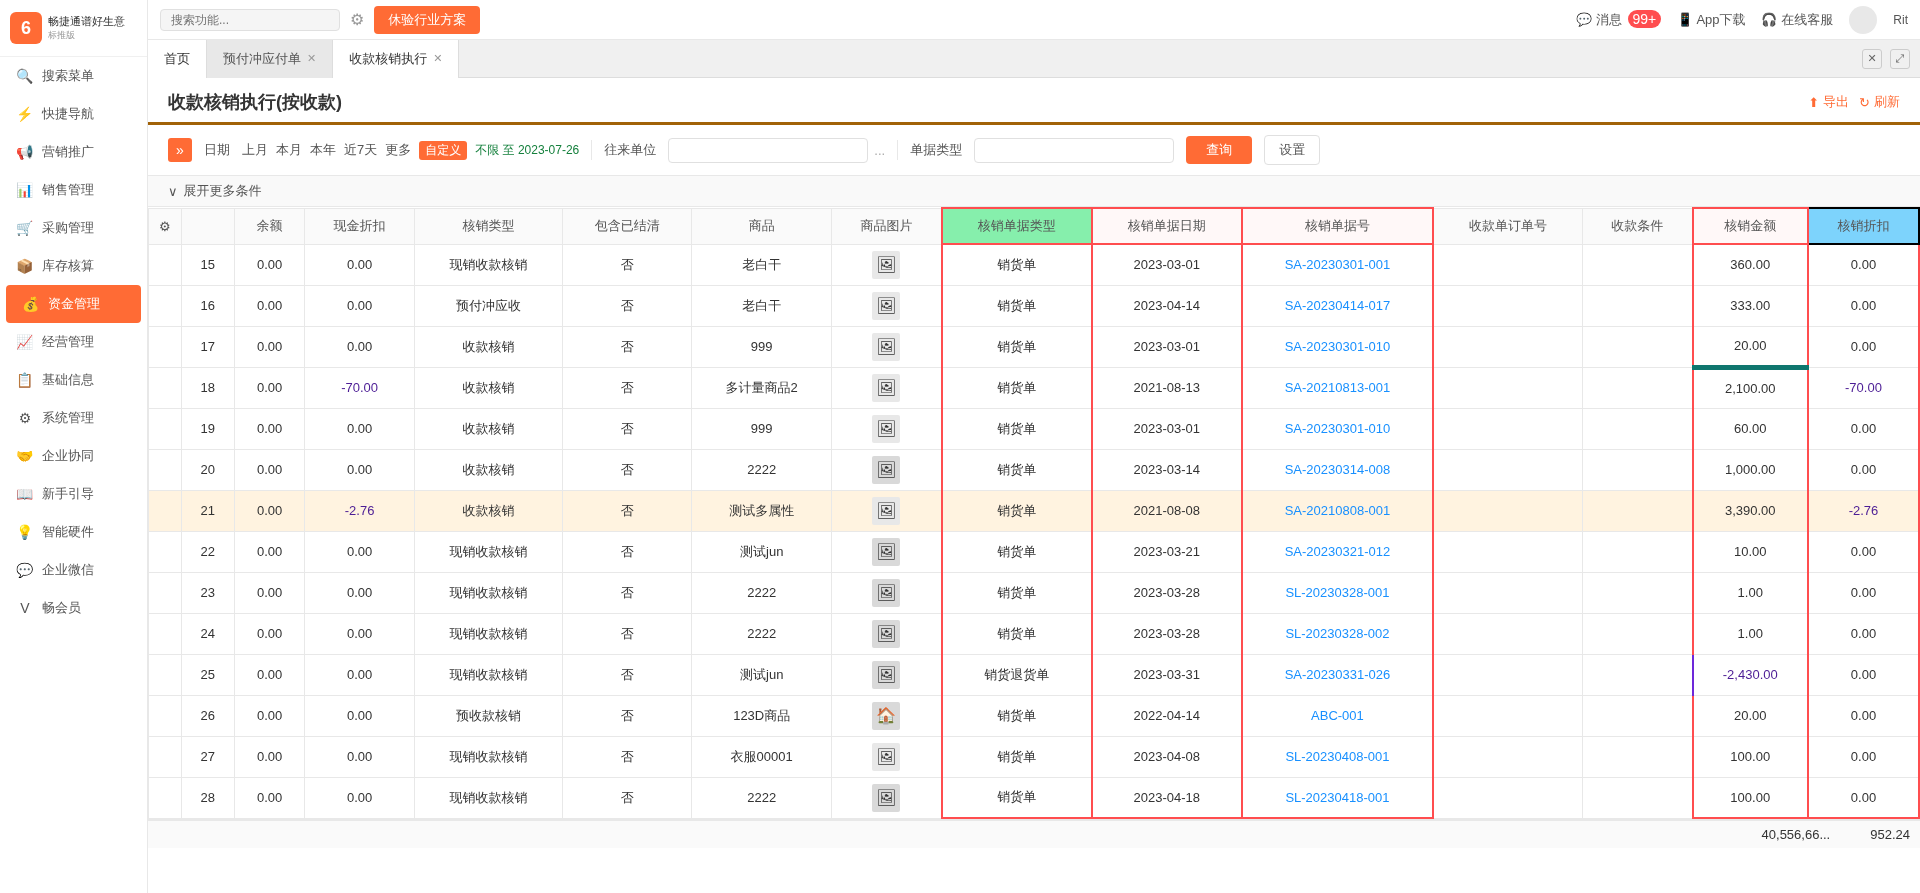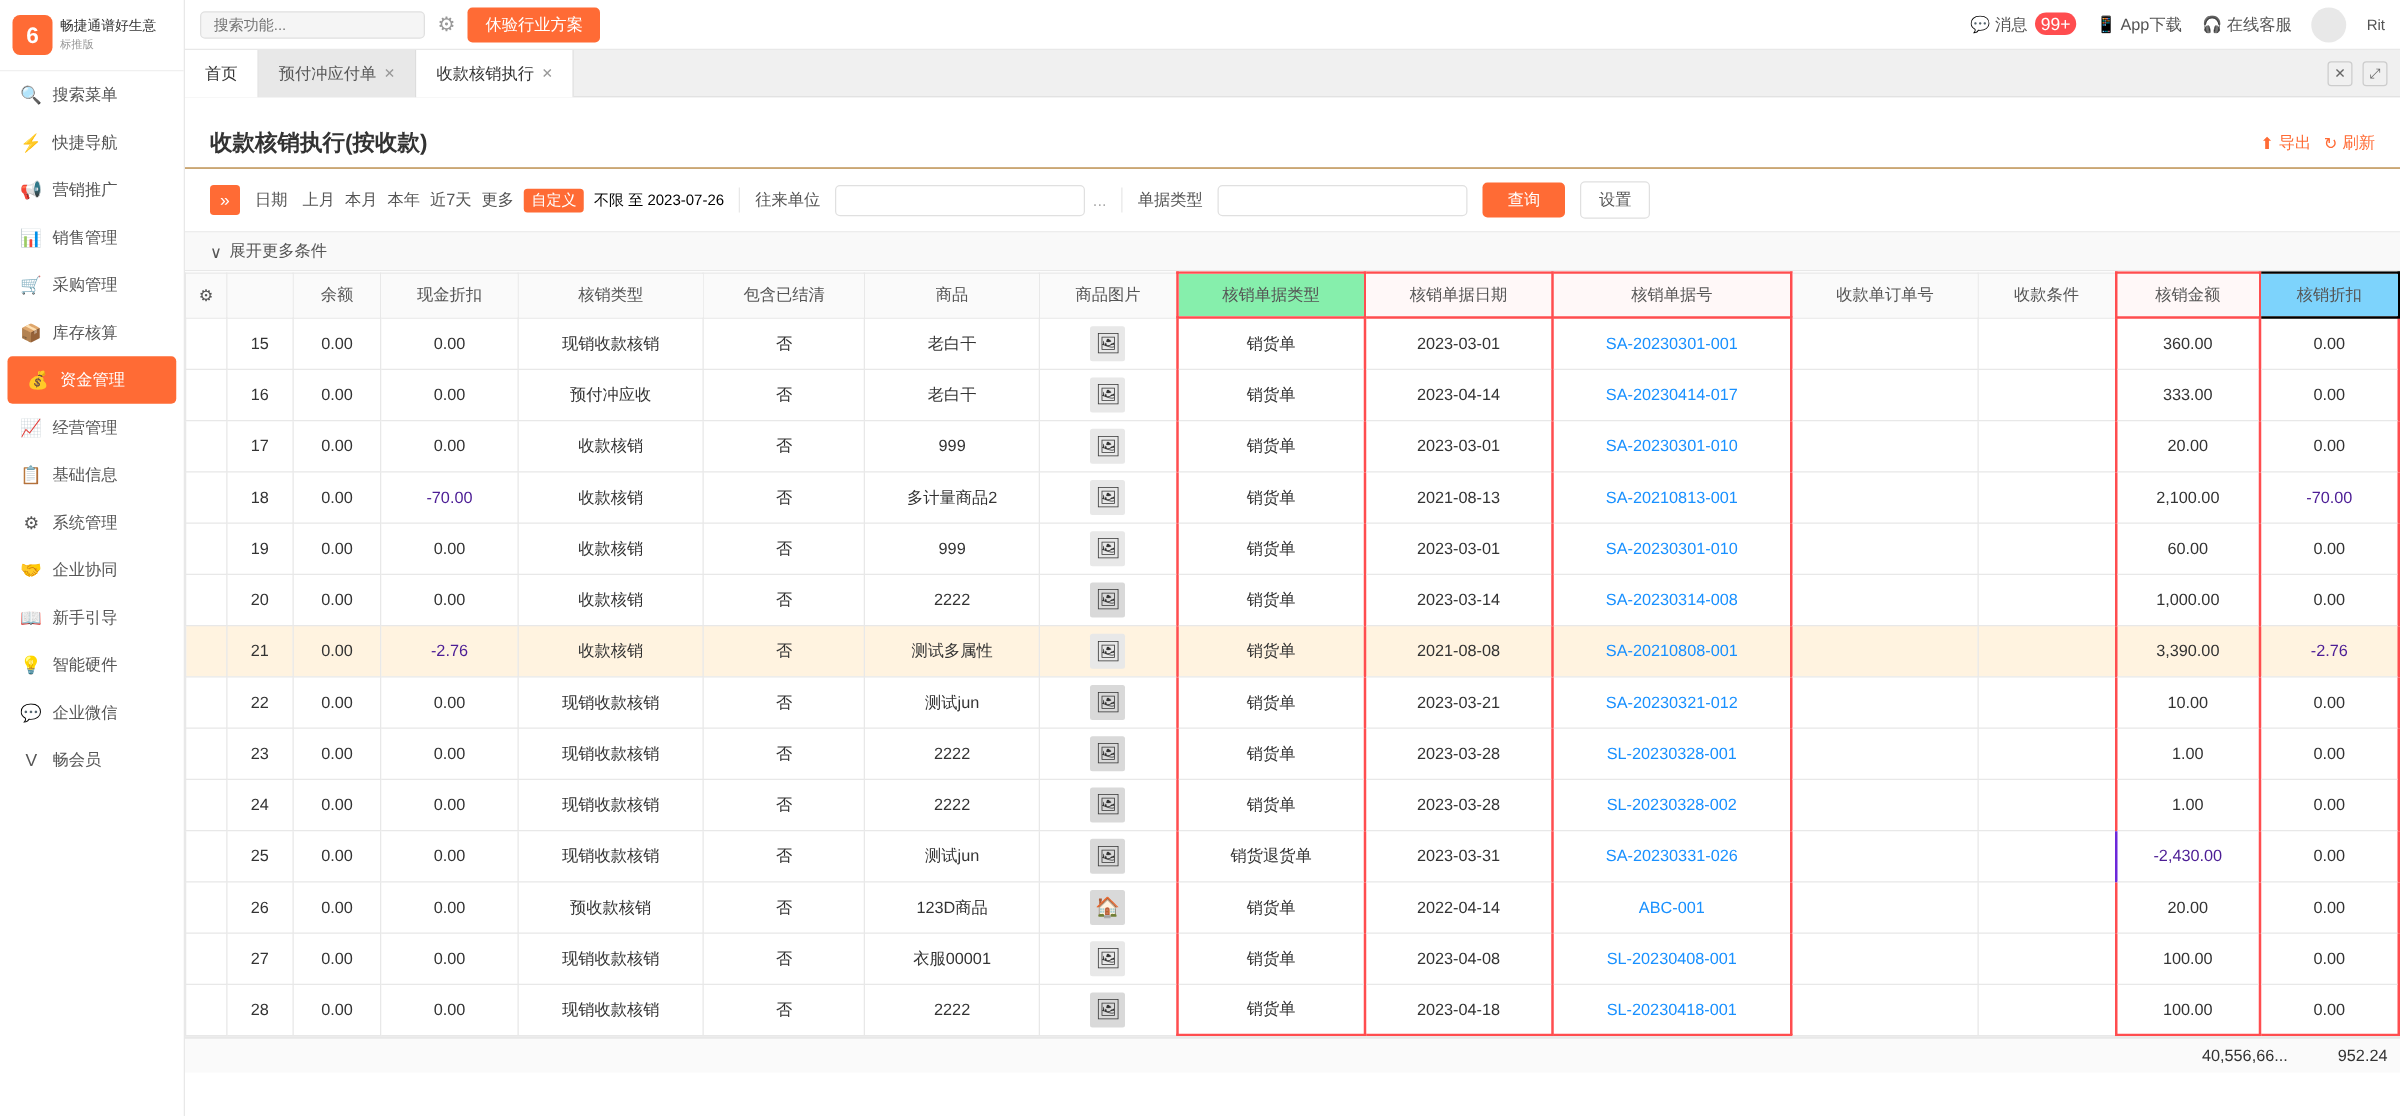--- a/index.html
+++ b/index.html
@@ -36,33 +36,33 @@
     .tab-close { color: #999; font-size: 11px; cursor: pointer; }
     .tab-home { background: white; }
     .tab-spacer { flex: 1; }
     .tab-window-btns { display: flex; gap: 8px; padding: 0 10px; }
     .win-btn { width: 20px; height: 20px; border: 1px solid #ccc; border-radius: 3px; display: flex; align-items: center; justify-content: center; cursor: pointer; font-size: 11px; color: #666; }
 
     
     .page-content { flex: 1; overflow: hidden; background: #f5f5f5; display: flex; flex-direction: column; }
 
     
-    .page-header { background: white; padding: 24px 20px 8px; border-bottom: 1px solid #a16207; display: flex; align-items: center; justify-content: space-between; text-align: center; }
+    .page-header { background: white; padding: 12px 20px 8px; border-bottom: 3px solid #a16207; display: flex; align-items: center; justify-content: space-between; text-align: center; }
     .page-title { font-size: 18px; font-weight: bold; color: #333; }
     .page-header-actions { display: flex; gap: 10px; }
     .action-btn { display: flex; align-items: center; gap: 4px; color: #ff6b35; font-size: 13px; cursor: pointer; }
 
     
     .filter-bar { background: white; padding: 10px 20px; border-bottom: 1px solid #e8e8e8; display: flex; align-items: center; gap: 12px; }
     .filter-expand-btn { width: 24px; height: 24px; background: #ff6b35; color: white; border: none; border-radius: 3px; cursor: pointer; font-size: 14px; display: flex; align-items: center; justify-content: center; }
     .filter-label { color: #555; font-size: 13px; }
     .filter-date-options { display: flex; gap: 8px; align-items: center; }
     .date-link { color: #555; font-size: 13px; cursor: pointer; }
     .date-custom { background: #ff6b35; color: white; border-radius: 3px; padding: 1px 6px; font-size: 12px; cursor: pointer; }
-    .date-range { color: #000000; font-size: 12px; }
+    .date-range { color: #15803d; font-size: 12px; }
     .filter-divider { width: 1px; height: 20px; background: #e8e8e8; }
     .filter-input-wrap { display: flex; align-items: center; gap: 6px; }
     .filter-input { border: 1px solid #e0e0e0; border-radius: 4px; padding: 4px 10px; font-size: 13px; color: #333; width: 200px; }
     .filter-dots { color: #aaa; cursor: pointer; }
     .filter-select { border: 1px solid #e0e0e0; border-radius: 4px; padding: 4px 10px; font-size: 13px; color: #333; width: 200px; appearance: none; background: white; }
     .query-btn { background: #ff6b35; color: white; border: none; border-radius: 4px; padding: 5px 20px; font-size: 13px; cursor: pointer; }
     .settings-btn { background: white; color: #555; border: 1px solid #e0e0e0; border-radius: 4px; padding: 5px 14px; font-size: 13px; cursor: pointer; }
 
     
     .expand-more-bar { background: #f9f9f9; padding: 6px 20px; border-bottom: 1px solid #e8e8e8; display: flex; align-items: center; gap: 6px; color: #555; font-size: 13px; cursor: pointer; }
@@ -327,21 +327,21 @@
       <td class="red-text">-70.00</td>
       <td>收款核销</td>
       <td>否</td>
       <td>多计量商品2</td>
       <td><span class="img-thumb">🖼</span></td>
       <td style="border-left: 2px solid #ff4d4f; border-right: 2px solid #ff4d4f; border-top: 1px solid #e8e8e8; ">销货单</td>
       <td style="border-left: 2px solid #ff4d4f; border-right: 2px solid #ff4d4f; border-top: 1px solid #e8e8e8; ">2021-08-13</td>
       <td style="border-left: 2px solid #ff4d4f; border-right: 2px solid #ff4d4f; border-top: 1px solid #e8e8e8; "><a class="link-text" href="#">SA-20210813-001</a></td>
       <td></td>
       <td></td>
-      <td class="" style="border-left: 2px solid #ff4d4f; border-right: 2px solid #ff4d4f; border-top: 1px solid #0f766e; ">2,100.00</td>
+      <td class="" style="border-left: 2px solid #ff4d4f; border-right: 2px solid #ff4d4f; border-top: 5px solid #0f766e; ">2,100.00</td>
       <td class="red-text" style="border-left: 2px solid #ff4d4f; border-right: 2px solid #ff4d4f; border-top: 1px solid #e8e8e8; ">-70.00</td>
     </tr>
             <tr>
       <td style="width:30px;"></td>
       <td>19</td>
       <td>0.00</td>
       <td class="">0.00</td>
       <td>收款核销</td>
       <td>否</td>
       <td>999</td>

